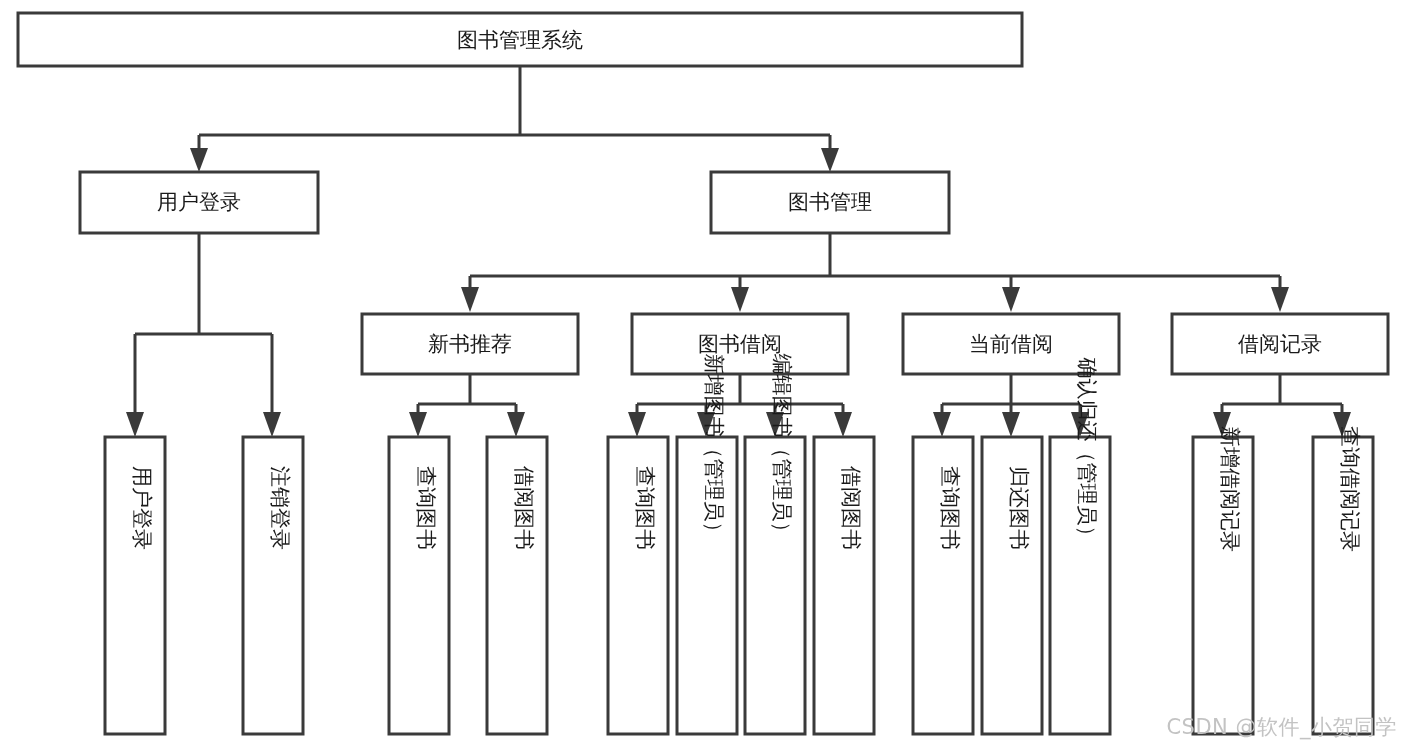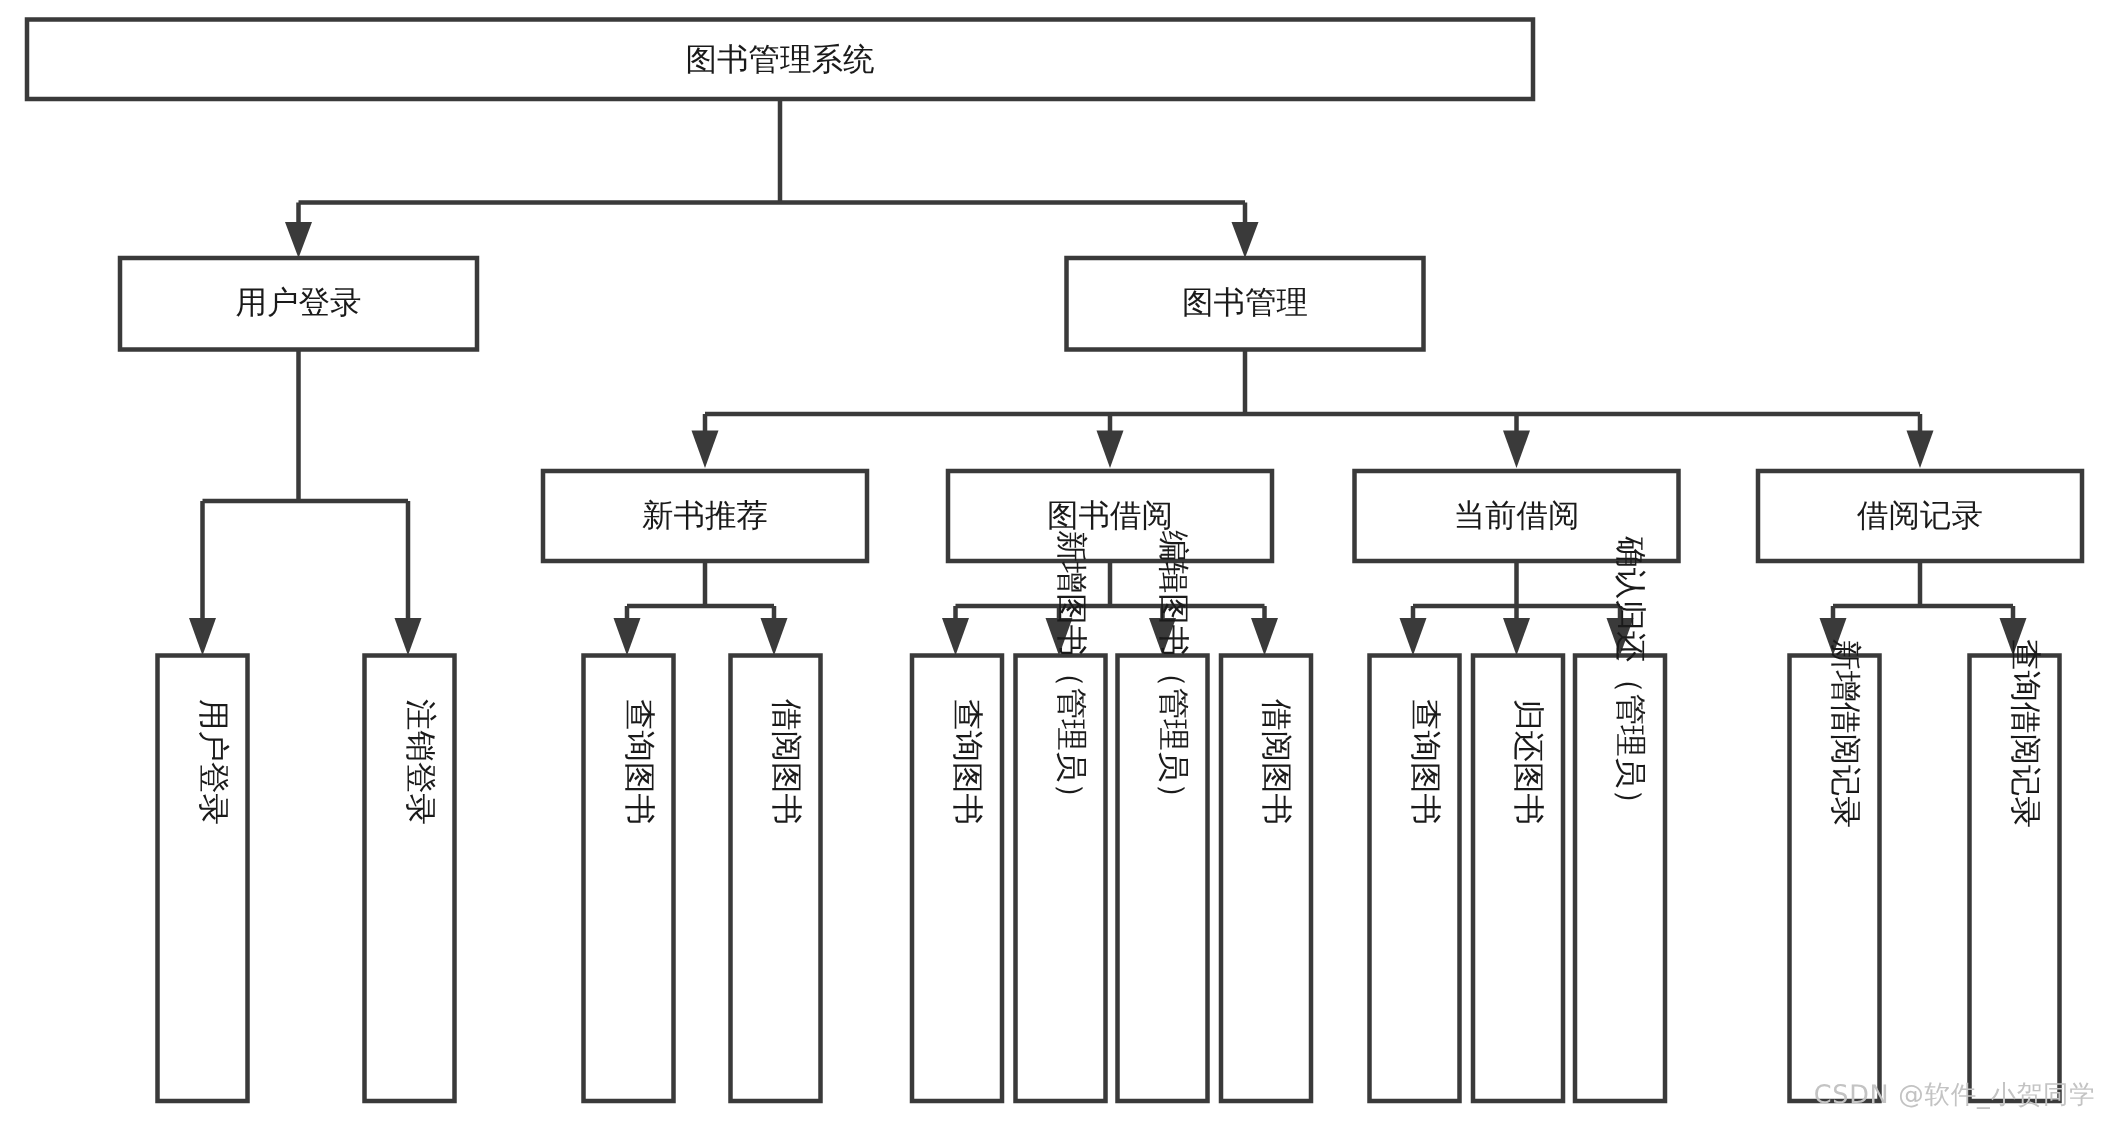--- a/index.html
+++ b/index.html
@@ -49,21 +49,21 @@
   }
   .arrow-head {
     fill: #3a3a3a;
     stroke: none;
   }
   .watermark-text {
     position: absolute;
     right: 8px;
     bottom: 6px;
     font-family: "DejaVu Sans", "Liberation Sans", sans-serif;
-    font-size: 17px;
+    font-size: 21px;
     color: #c3c3c3;
     white-space: nowrap;
     letter-spacing: 0.5px;
     pointer-events: none;
   }
 </style>
 </head>
 <body>
 
 <div id="diagram-root">

